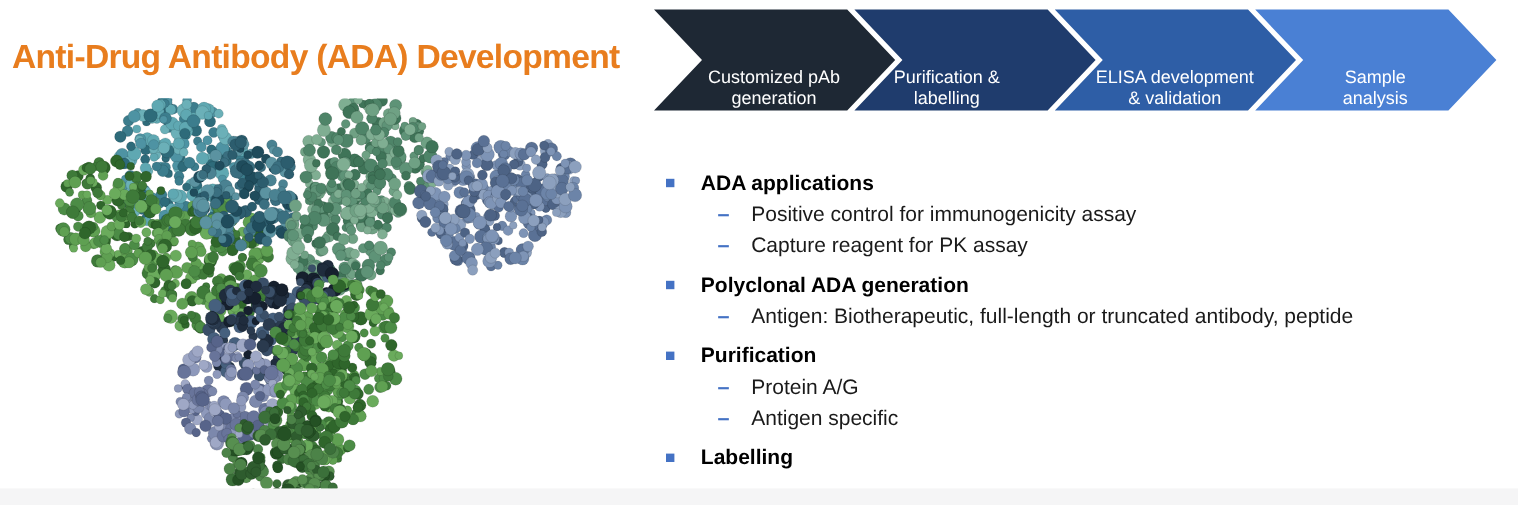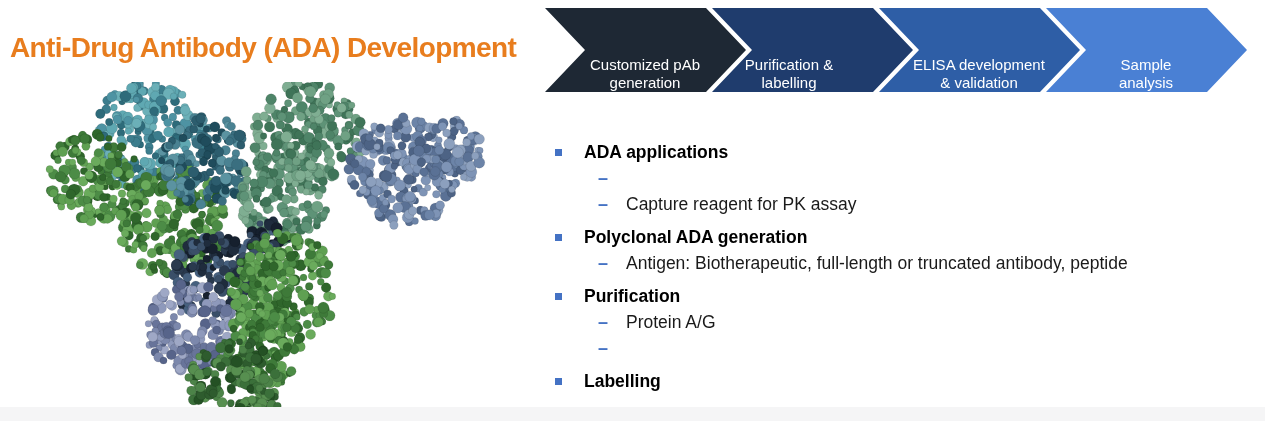--- a/index.html
+++ b/index.html
@@ -2243,20 +2243,21 @@
 
 <div class="bullet-list">
 
   <div class="sec">
     <div class="hrow">
       <span class="sq" style="background: rgb(68, 114, 196);"></span>
       <span class="htext">ADA applications</span>
     </div>
     <div class="irow">
       <span class="dash" style="color: rgb(68, 114, 196);">–</span>
+      <span class="itext">Positive control for immunogenicity assay</span>
     </div>
     <div class="irow">
       <span class="dash" style="color: rgb(68, 114, 196);">–</span>
       <span class="itext">Capture reagent for PK assay</span>
     </div>
   </div>
 
   <div class="sec">
     <div class="hrow">
       <span class="sq" style="background: rgb(68, 114, 196);"></span>
@@ -2272,20 +2273,21 @@
     <div class="hrow">
       <span class="sq" style="background: rgb(68, 114, 196);"></span>
       <span class="htext">Purification</span>
     </div>
     <div class="irow">
       <span class="dash" style="color: rgb(68, 114, 196);">–</span>
       <span class="itext">Protein A/G</span>
     </div>
     <div class="irow">
       <span class="dash" style="color: rgb(68, 114, 196);">–</span>
+      <span class="itext">Antigen specific</span>
     </div>
   </div>
 
   <div class="sec">
     <div class="hrow">
       <span class="sq" style="background: rgb(68, 114, 196);"></span>
       <span class="htext">Labelling</span>
     </div>
     <div class="irow">
       <span class="dash" style="color: rgb(68, 114, 196);">–</span>

